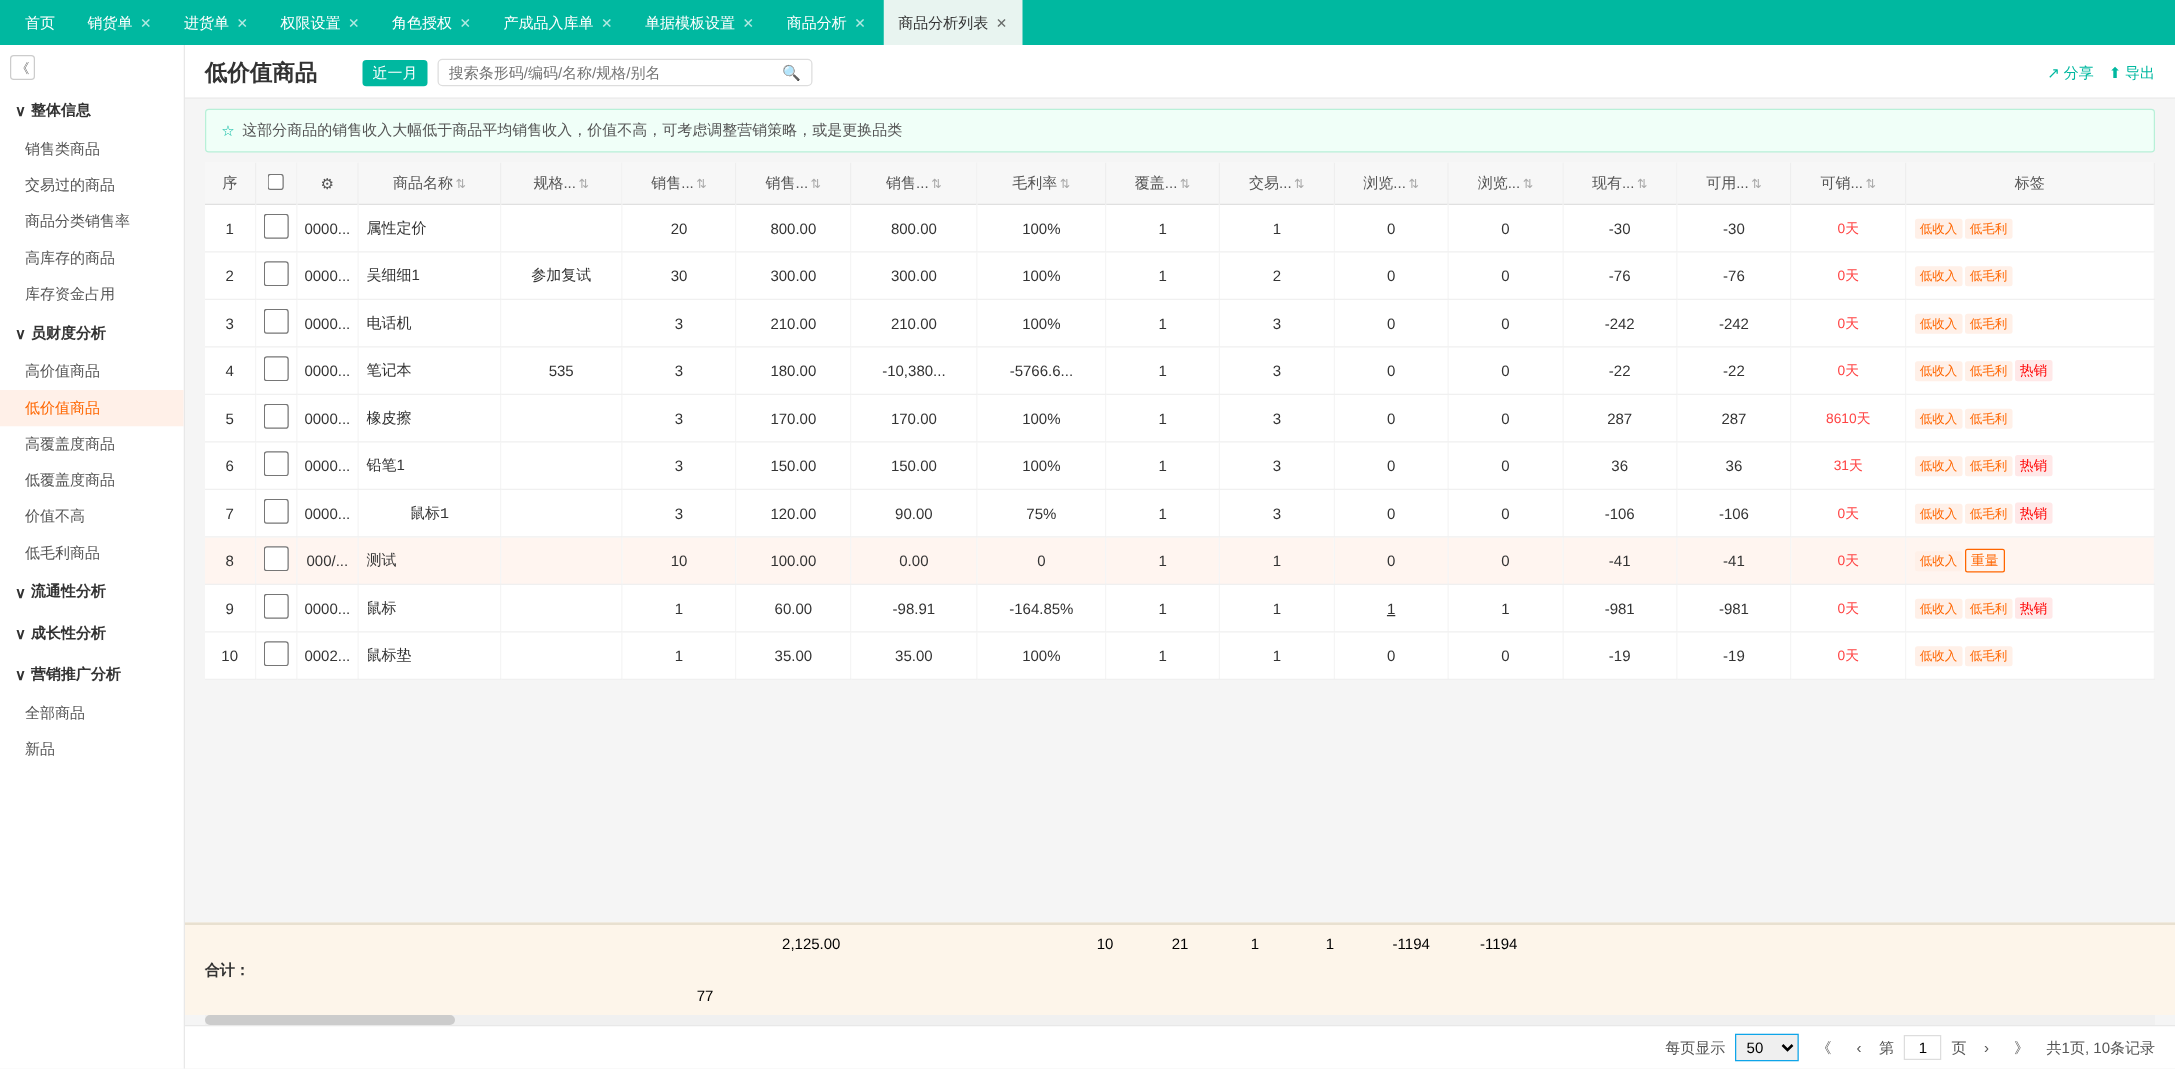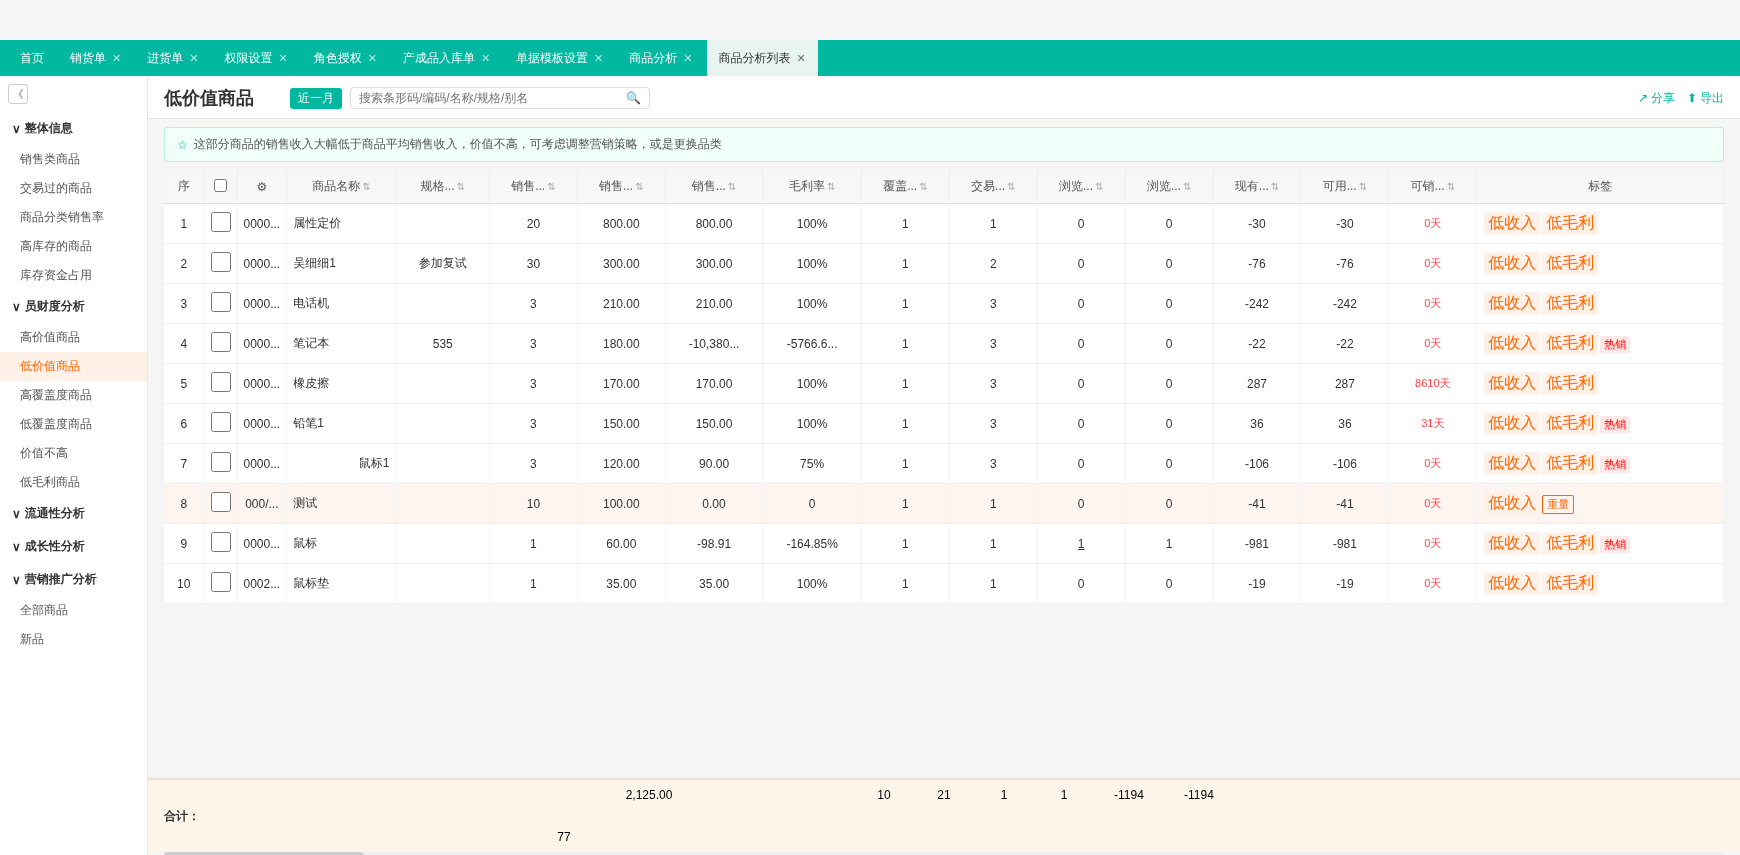--- a/index.html
+++ b/index.html
@@ -7,21 +7,20 @@
 
     
     .top-nav {
       background: #00b8a0;
       height: 36px;
       display: flex;
       align-items: center;
       padding: 0 8px;
       gap: 2px;
       color: white;
-      margin-top: 40px;
     }
     .nav-item {
       padding: 0 12px;
       height: 36px;
       display: flex;
       align-items: center;
       cursor: pointer;
       white-space: nowrap;
       font-size: 13px;
       color: white;
@@ -167,21 +166,21 @@
     }
     th .sort-icon { color: #aaa; font-size: 10px; margin-left: 2px; }
     td {
       padding: 7px 6px;
       text-align: center;
       border-bottom: 1px solid #f0f0f0;
       border-right: 1px solid #f5f5f5;
       color: #333;
     }
     tr.highlight-row { background: #fff5f0; }
-    .tag-low-income { color: #ff6600; background: #fff0e8; padding: 1px 4px; border-radius: 2px; font-size: 16px; margin: 1px; display: inline-block; }
+    .tag-low-income { color: #ff6600; background: #fff0e8; padding: 1px 4px; border-radius: 2px; font-size: 10px; margin: 1px; display: inline-block; }
     .tag-hot { color: #ff0000; background: #ffe8e8; padding: 1px 4px; border-radius: 2px; font-size: 11px; margin: 1px; display: inline-block; }
     .tag-warning { color: #ff6600; padding: 1px 4px; border-radius: 2px; font-size: 11px; margin: 1px; display: inline-block; border: 1px solid #ff6600; }
     .day-tag { color: #ff4444; font-size: 11px; }
     .link-underline { text-decoration: underline; color: #333; }
     
     
     .footer-totals {
       background: #fdf5ea;
       border-top: 2px solid #e8e0d0;
       padding: 8px 16px;
@@ -516,21 +515,21 @@
       <td>0</td>
       <td>36</td>
       <td>36</td>
       <td><span class="day-tag">31天</span></td>
       <td style="text-align:left; min-width:120px;"><span class="tag-low-income">低收入</span><span class="tag-low-income">低毛利</span><span class="tag-hot">热销</span></td>
     </tr>
             <tr>
       <td>7</td>
       <td><input type="checkbox" class="checkbox-cell" style=""></td>
       <td>0000...</td>
-      <td style="text-align:right;">鼠标1</td>
+      <td style="text-align:center;font-family:Liberation Mono, monospace;">鼠标1</td>
       <td></td>
       <td>3</td>
       <td>120.00</td>
       <td>90.00</td>
       <td>75%</td>
       <td>1</td>
       <td>3</td>
       <td>0</td>
       <td>0</td>
       <td>-106</td>

